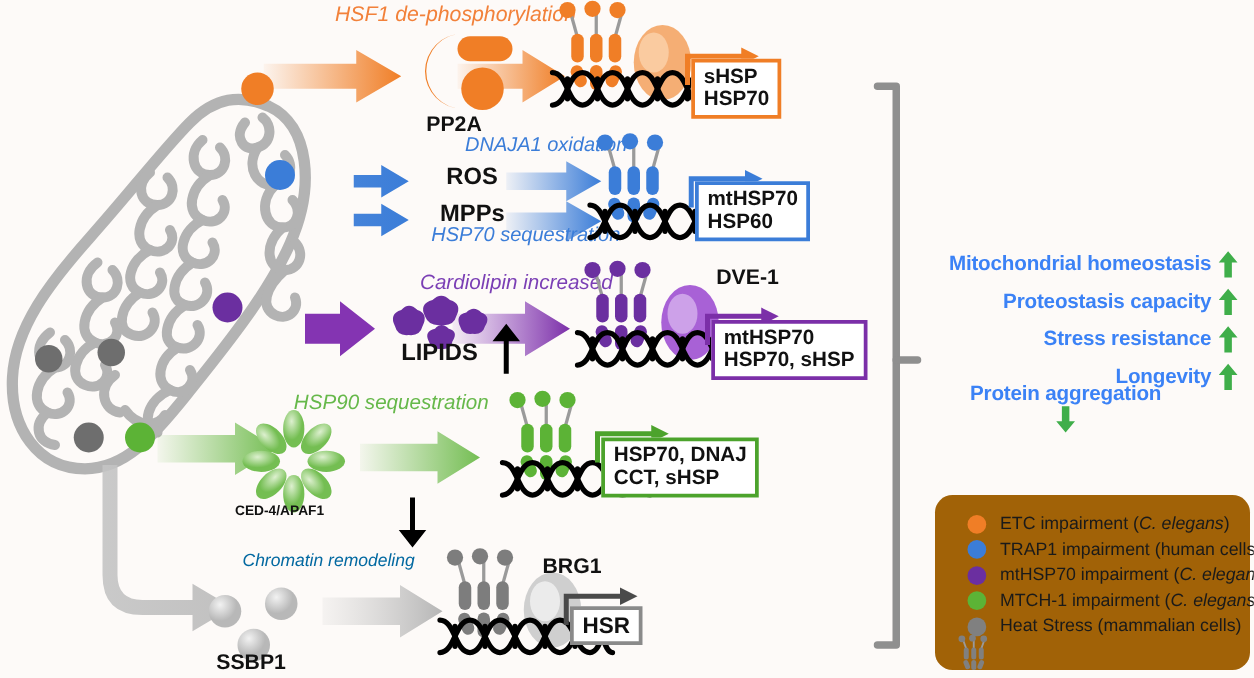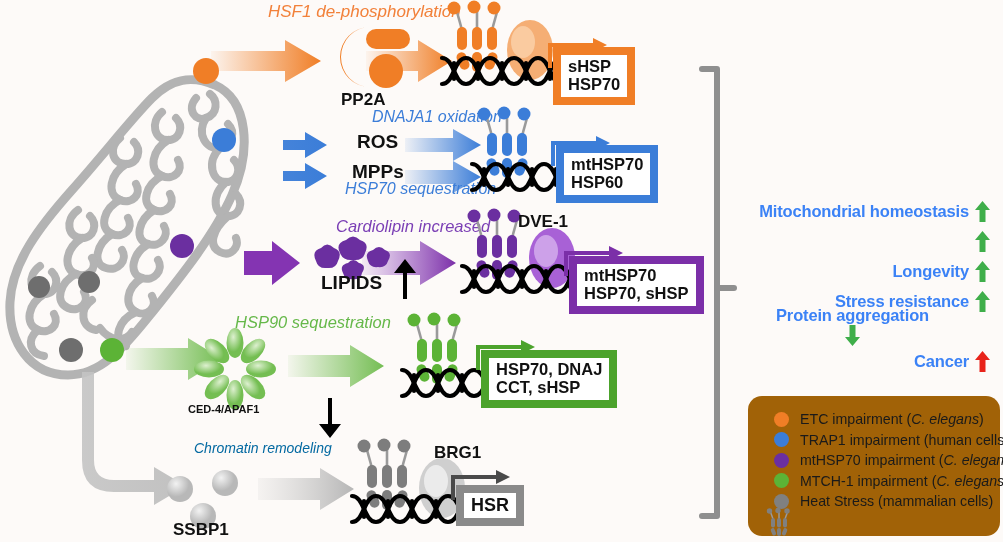--- a/index.html
+++ b/index.html
@@ -7,21 +7,21 @@
     width:1003px;height:542px;
     background:#FDFAF8;
     font-family:"Liberation Sans", sans-serif;
     overflow:hidden;position:relative;
   }
   #stage{position:absolute;left:0;top:0;width:1003px;height:542px;}
   .abs{position:absolute;}
   .lbl{font-weight:bold;color:#111;white-space:nowrap;}
   .ital{font-style:italic;font-weight:normal;white-space:nowrap;}
   .outbox{
-    border:8px solid #14532d;background:#fff;
+    border:3px solid #14532d;background:#fff;
     padding:2px 7px 3px 7px;
     font-weight:bold;line-height:1.12;color:#111;white-space:nowrap;
   }
   .outcome-row{
     display:flex;align-items:center;justify-content:flex-end;
     width:270px;height:30px;
   }
   .outcome-txt{
     font-weight:bold;font-size:16.5px;color:#3b82f6;
     text-align:right;letter-spacing:-0.15px;white-space:nowrap;
@@ -266,21 +266,21 @@
                C 86,84 86,58 98,58 C 110,58 110,84 122,84 C 134,84 134,58 144,58"></path>
       <path d="M 2,84 C 14,84 14,58 26,58 C 38,58 38,84 50,84 C 62,84 62,58 74,58
                C 86,58 86,84 98,84 C 110,84 110,58 122,58 C 134,58 134,84 144,84"></path>
       <path d="M 14,63 L 14,79"></path>
         <path d="M 38,63 L 38,79"></path>
       <path d="M 62,63 L 62,79"></path>
         <path d="M 86,63 L 86,79"></path>
         <path d="M 110,63 L 110,79"></path>
     </g>
   </svg>
-  <div class="abs lbl" style="left:518px;top:212px;font-size:17px;">DVE-1</div>
+  <div class="abs lbl" style="left:573px;top:212px;font-size:17px;">DVE-1</div>
 
   <svg class="abs" style="left:563px;top:246px;" width="64" height="32">
     <path d="M 3,30 L 3,7 L 50,7" stroke="#7B2FA8" stroke-width="4" fill="none"></path>
     <path d="M 46,0 L 60,7 L 46,14 Z" fill="#7B2FA8"></path>
   </svg>
 
   <div class="abs outbox" style="left:569px;top:256px;border-color:#7B2FA8;font-size:16.5px;">
     <div>mtHSP70</div>
     <div>HSP70, sHSP</div>
   </div>
@@ -451,55 +451,48 @@
   <div class="abs" style="left:710px;top:196px;width:285px;">
     <div class="outcome-row" style="width:285px;">
       <div class="outcome-txt">Mitochondrial homeostasis</div>
       <div class="arr-cell">
         <svg width="15" height="21">
             <path d="M 7.5,0 L 15,9 L 10.5,9 L 10.5,21 L 4.5,21 L 4.5,9 L 0,9 Z" fill="#3FAE4A"></path>
           </svg>
       </div>
     </div>
     <div class="outcome-row" style="width:285px;">
+      <div class="outcome-txt">Proteostasis capacity</div>
+      <div class="arr-cell">
+        <svg width="15" height="21">
+            <path d="M 7.5,0 L 15,9 L 10.5,9 L 10.5,21 L 4.5,21 L 4.5,9 L 0,9 Z" fill="#3FAE4A"></path>
+          </svg>
+      </div>
+    </div>
+    <div class="outcome-row" style="width:285px;">
+      <div class="outcome-txt">Stress resistance</div>
       <div class="arr-cell">
         <svg width="15" height="21">
             <path d="M 7.5,0 L 15,9 L 10.5,9 L 10.5,21 L 4.5,21 L 4.5,9 L 0,9 Z" fill="#3FAE4A"></path>
           </svg>
       </div>
     </div>
     <div class="outcome-row" style="width:285px;">
       <div class="outcome-txt">Longevity</div>
       <div class="arr-cell">
         <svg width="15" height="21">
             <path d="M 7.5,0 L 15,9 L 10.5,9 L 10.5,21 L 4.5,21 L 4.5,9 L 0,9 Z" fill="#3FAE4A"></path>
           </svg>
       </div>
     </div>
-    <div class="outcome-row" style="width:285px;">
-      <div class="outcome-txt">Stress resistance</div>
-      <div class="arr-cell">
-        <svg width="15" height="21">
-            <path d="M 7.5,0 L 15,9 L 10.5,9 L 10.5,21 L 4.5,21 L 4.5,9 L 0,9 Z" fill="#3FAE4A"></path>
-          </svg>
-      </div>
-    </div>
     <div class="outcome-row" style="width:285px;flex-direction:column;">
       <div class="outcome-txt">Protein aggregation</div>
       <div class="arr-cell">
         <svg width="15" height="21">
             <path d="M 7.5,21 L 15,12 L 10.5,12 L 10.5,0 L 4.5,0 L 4.5,12 L 0,12 Z" fill="#3FAE4A"></path>
-          </svg>
-      </div>
-    </div>
-    <div class="outcome-row" style="width:285px;">
-      <div class="outcome-txt">Cancer</div>
-      <div class="arr-cell">
-        <svg width="15" height="21">
-            <path d="M 7.5,0 L 15,9 L 10.5,9 L 10.5,21 L 4.5,21 L 4.5,9 L 0,9 Z" fill="#E8231A"></path>
           </svg>
       </div>
     </div>
   </div>
 
   <div class="legend-box" style="left:748px;top:396px;width:252px;height:140px;">
     <div style="position:absolute;left:26px;top:13px;">
       <div class="legend-row">
         <div class="legend-dot" style="background:#F07E26;"></div>
         <div class="legend-txt"><span>ETC impairment (</span><i>C. elegans</i><span>)</span></div>

